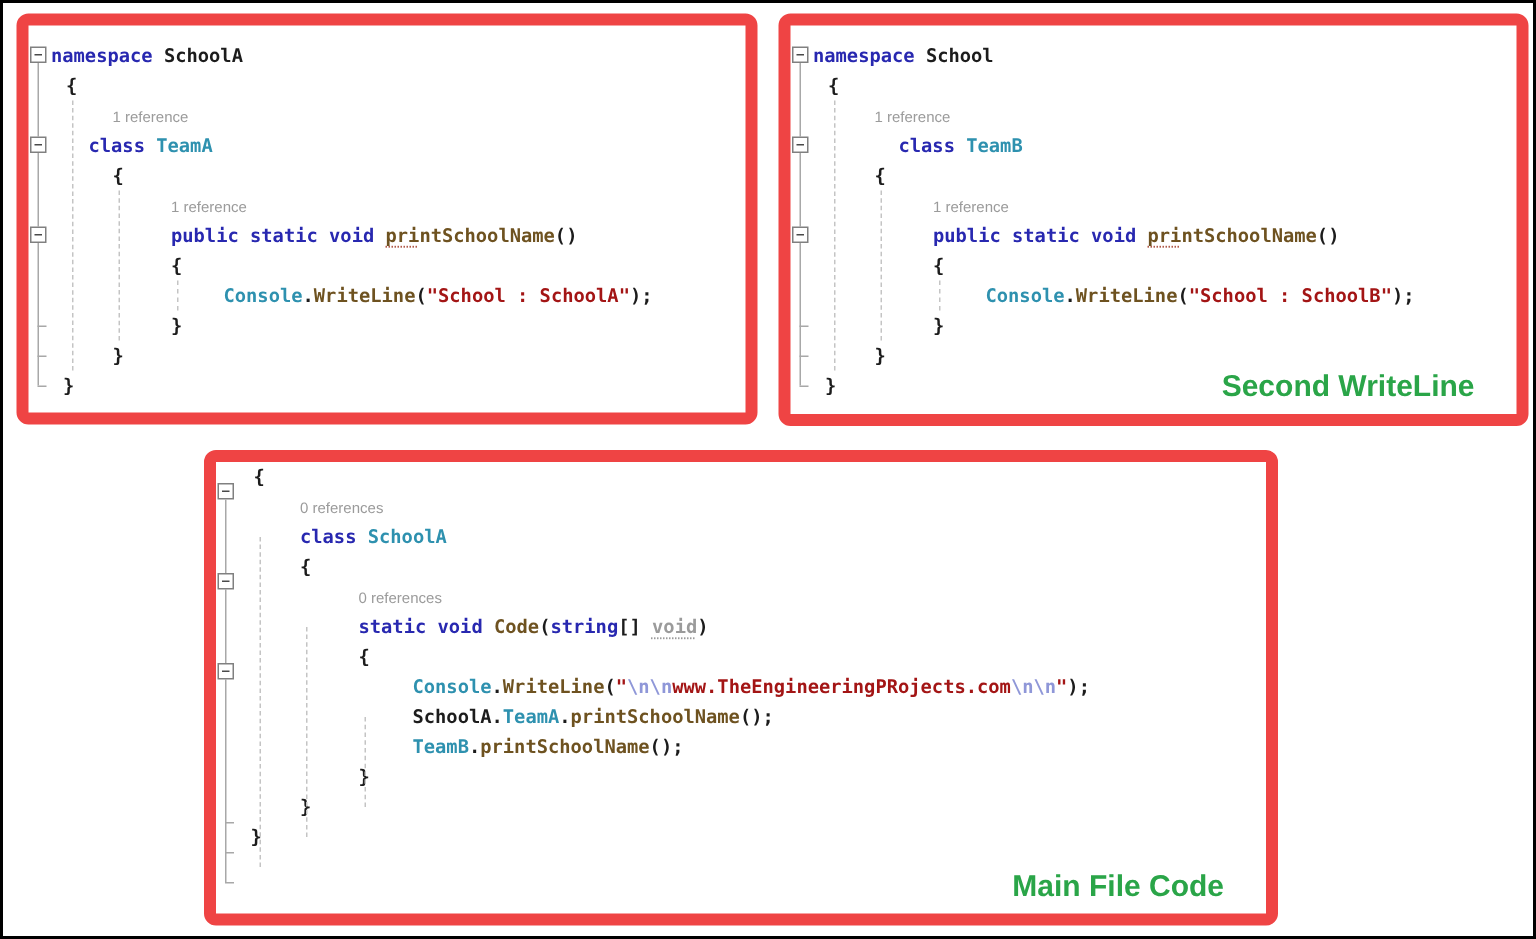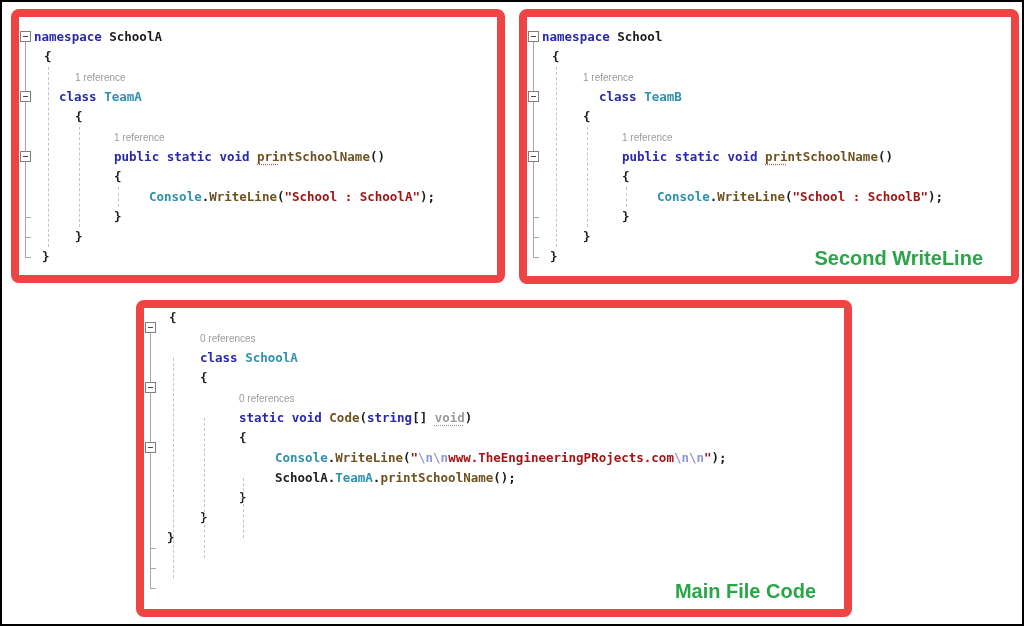--- a/index.html
+++ b/index.html
@@ -109,20 +109,21 @@
     <div class="code">
         <div class="line" style="padding-left: 25px;"><span class="tk-pl">{</span></div>
         <div class="line" style="padding-left: 56px;"><span class="tk-lens">0 references</span></div>
         <div class="line" style="padding-left: 56px;"><span class="tk-kw">class</span><span class="tk-pl"> </span><span class="tk-ty">SchoolA</span></div>
         <div class="line" style="padding-left: 56px;"><span class="tk-pl">{</span></div>
         <div class="line" style="padding-left: 95px;"><span class="tk-lens">0 references</span></div>
         <div class="line" style="padding-left: 95px;"><span class="tk-kw">static</span><span class="tk-pl"> </span><span class="tk-kw">void</span><span class="tk-pl"> </span><span class="tk-me">Code</span><span class="tk-pl">(</span><span class="tk-kw">string</span><span class="tk-pl">[] </span><span class="tk-arg">void</span><span class="tk-pl">)</span></div>
         <div class="line" style="padding-left: 95px;"><span class="tk-pl">{</span></div>
         <div class="line" style="padding-left: 131px;"><span class="tk-ty">Console</span><span class="tk-pl">.</span><span class="tk-me">WriteLine</span><span class="tk-pl">(</span><span class="tk-st">"</span><span class="tk-esc">\n</span><span class="tk-esc">\n</span><span class="tk-st">www.TheEngineeringPRojects.com</span><span class="tk-esc">\n</span><span class="tk-esc">\n</span><span class="tk-st">"</span><span class="tk-pl">);</span></div>
         <div class="line" style="padding-left: 131px;"><span class="tk-id">SchoolA</span><span class="tk-pl">.</span><span class="tk-ty">TeamA</span><span class="tk-pl">.</span><span class="tk-me">printSchoolName</span><span class="tk-pl">();</span></div>
+        <div class="line" style="padding-left: 131px;"><span class="tk-ty">TeamB</span><span class="tk-pl">.</span><span class="tk-me">printSchoolName</span><span class="tk-pl">();</span></div>
         <div class="line" style="padding-left: 95px;"><span class="tk-pl">}</span></div>
         <div class="line" style="padding-left: 56px;"><span class="tk-pl">}</span></div>
         <div class="line" style="padding-left: 23px;"><span class="tk-pl">}</span></div>
         <div class="gutter-line" style="left: 6px; top: 25px; height: 255px;"></div>
         <div class="gutter-tick" style="left: 6px; width: 6px; top: 240px;"></div>
         <div class="gutter-tick" style="left: 6px; width: 6px; top: 260px;"></div>
         <div class="gutter-tick" style="left: 6px; width: 6px; top: 280px;"></div>
         <div class="indent-guide" style="left: 29px; top: 50px; height: 220px;"></div>
         <div class="indent-guide" style="left: 60px; top: 110px; height: 140px;"></div>
         <div class="indent-guide" style="left: 99px; top: 170px; height: 60px;"></div>

